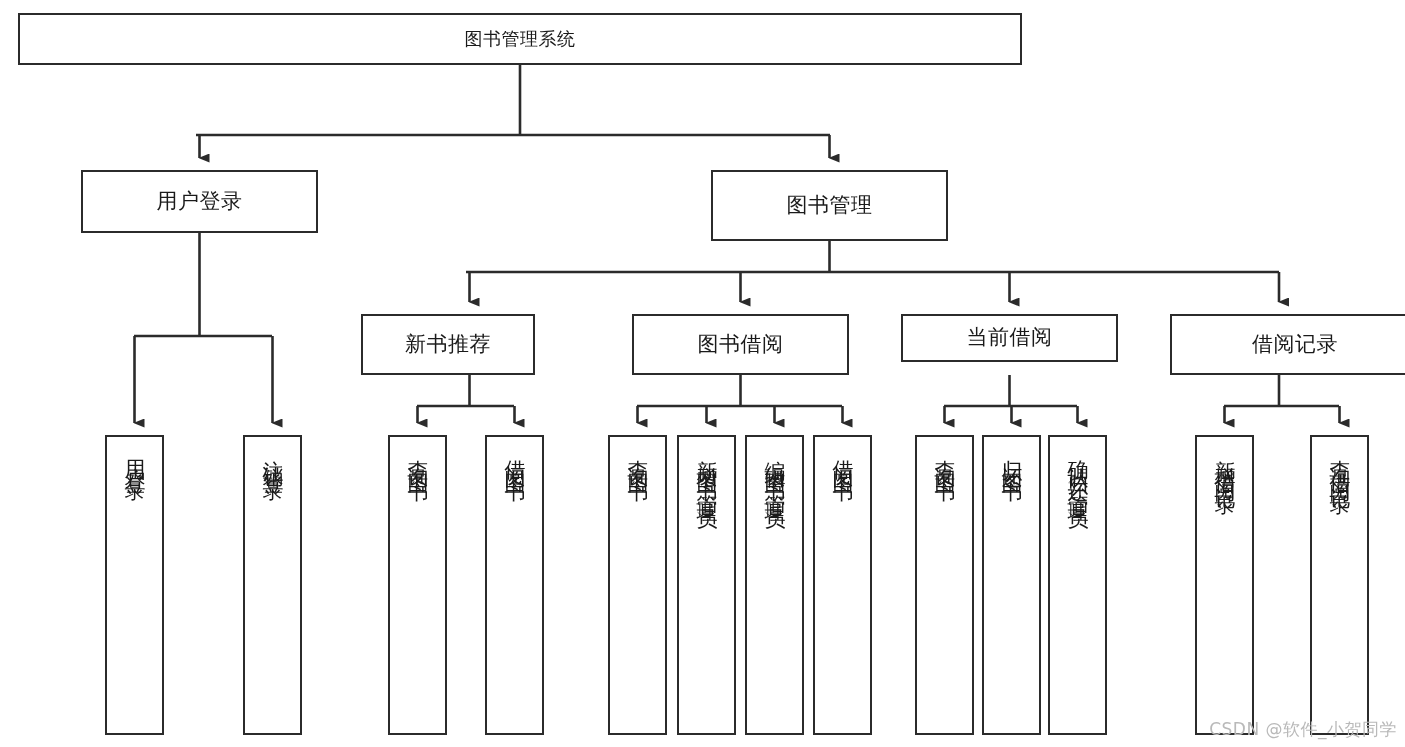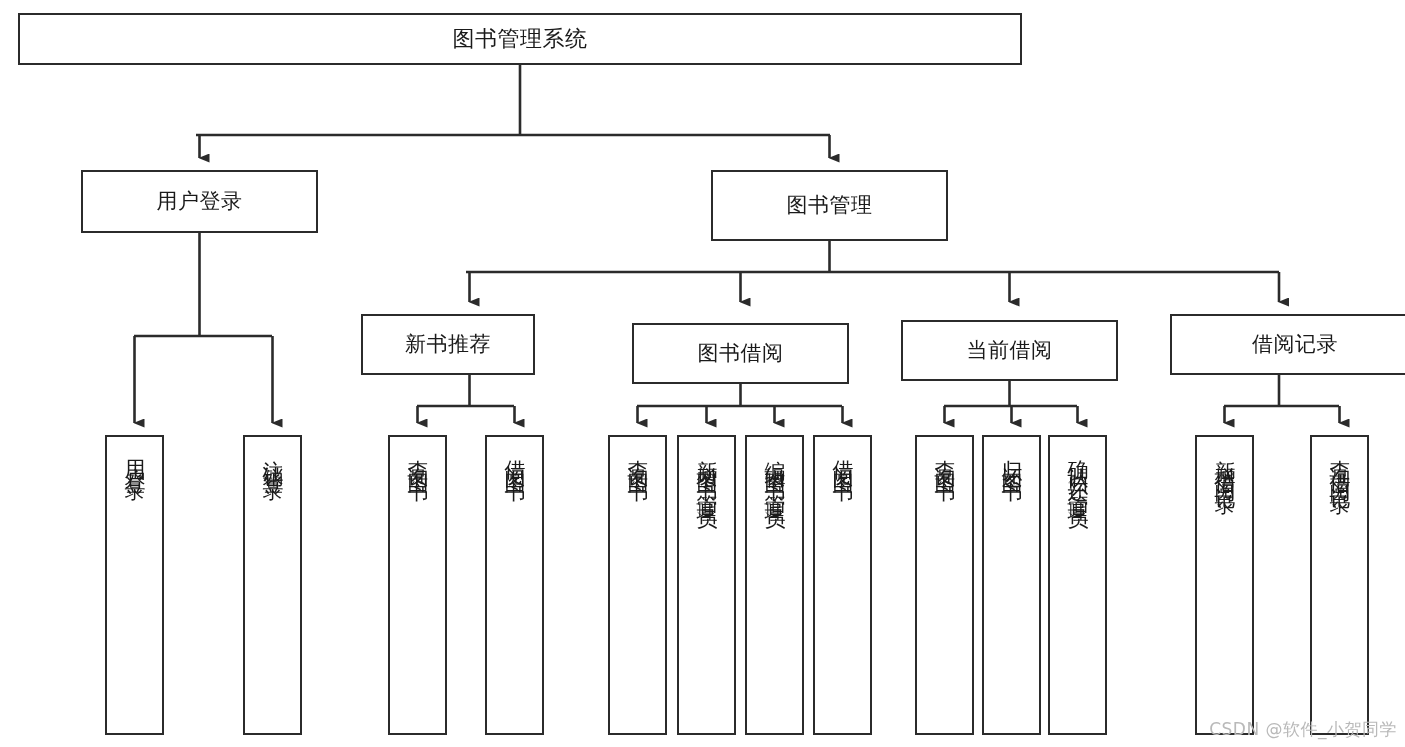--- a/index.html
+++ b/index.html
@@ -42,21 +42,21 @@
     line-height: 1.12;
     color: #1a1a1a;
     white-space: pre-wrap;
   }
   
   .node.horiz .node-label {
     font-size: 21px;
     letter-spacing: 0.5px;
   }
   .node.root .node-label {
-    font-size: 22px;
+    font-size: 18px;
   }
   
   .node.vert {
     align-items: flex-start;
     justify-content: center;
     padding-top: 6px;
   }
   .node.vert .node-label {
     writing-mode: vertical-rl;
     text-orientation: upright;
@@ -132,24 +132,24 @@
       </div>
       <div class="node horiz" style="left: 81px; top: 170px; width: 237px; height: 63px;">
         <span class="node-label">用户登录</span>
       </div>
       <div class="node horiz" style="left: 711px; top: 170px; width: 237px; height: 71px;">
         <span class="node-label">图书管理</span>
       </div>
       <div class="node horiz" style="left: 361px; top: 314px; width: 174px; height: 61px;">
         <span class="node-label">新书推荐</span>
       </div>
-      <div class="node horiz" style="left: 632px; top: 323px; width: 217px; height: 61px;">
+      <div class="node horiz" style="left: 632px; top: 314px; width: 217px; height: 61px;">
         <span class="node-label">图书借阅</span>
       </div>
-      <div class="node horiz" style="left: 901px; top: 314px; width: 217px; height: 61px; margin-top: 6px;">
+      <div class="node horiz" style="left: 901px; top: 314px; width: 217px; height: 48px;">
         <span class="node-label">当前借阅</span>
       </div>
       <div class="node horiz" style="left: 1170px; top: 314px; width: 250px; height: 61px;">
         <span class="node-label">借阅记录</span>
       </div>
       <div class="node vert" style="left: 105px; top: 435px; width: 59px; height: 300px;">
         <span class="node-label">用户登录</span>
       </div>
       <div class="node vert" style="left: 243px; top: 435px; width: 59px; height: 300px;">
         <span class="node-label">注销登录</span>

